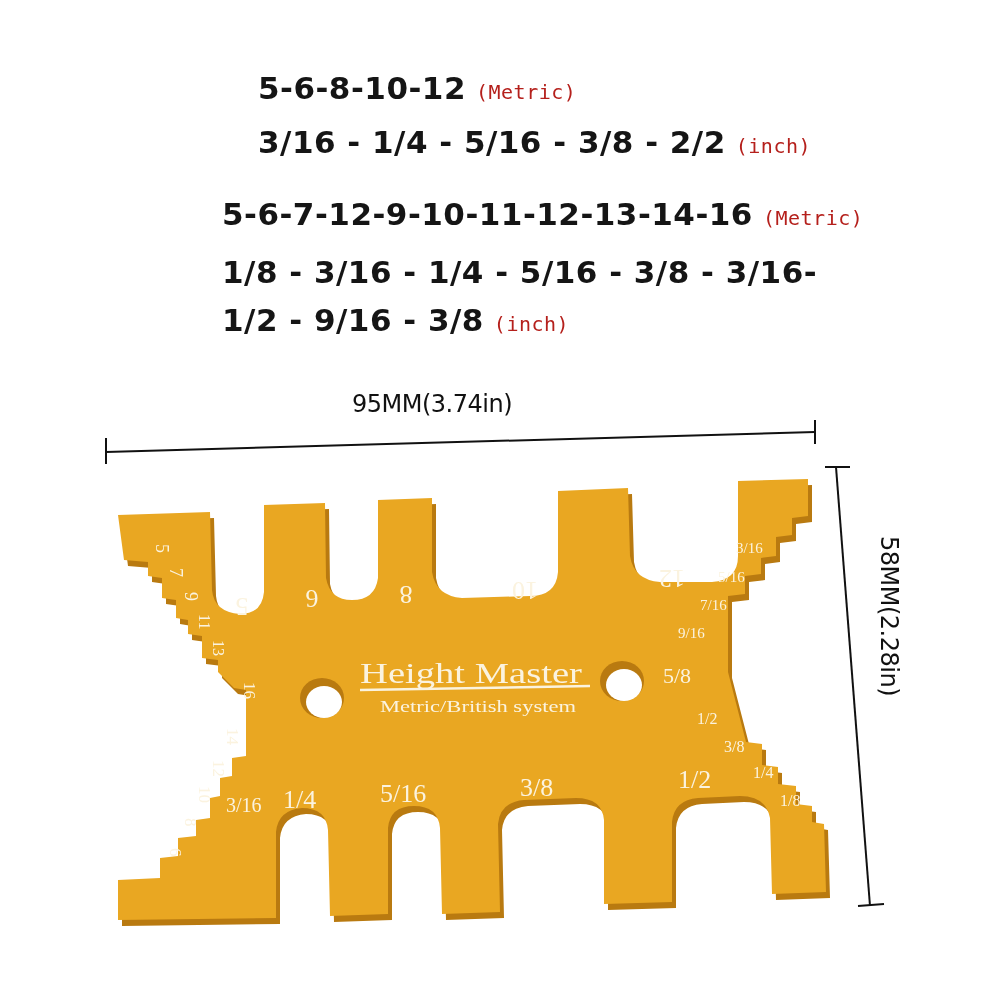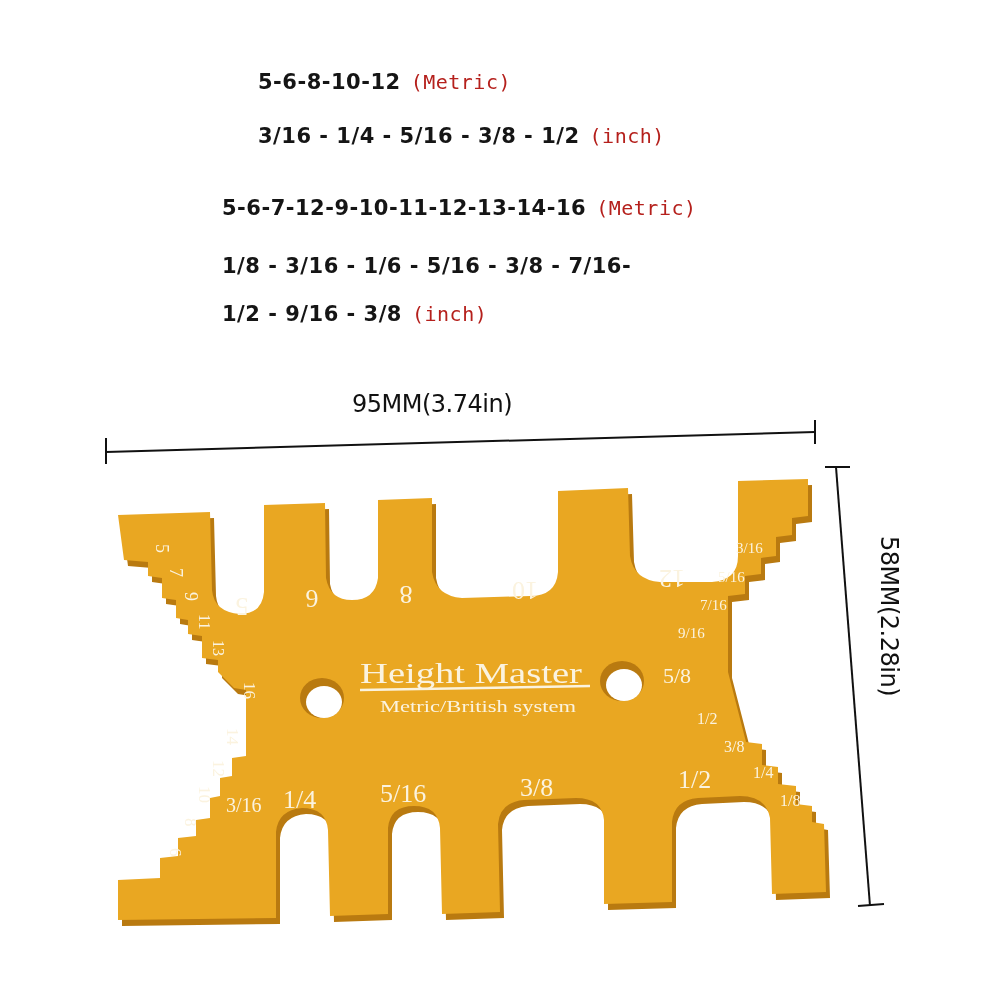--- a/index.html
+++ b/index.html
@@ -1,38 +1,38 @@
 <!DOCTYPE html>
 <html><head>
   <meta charset="utf-8">
   <style>
     html, body { margin: 0; padding: 0; background: #ffffff; }
     body { width: 1000px; height: 1000px; position: relative; overflow: hidden; font-family: "DejaVu Sans", sans-serif; }
     .spec-line { position: absolute; font-family: "DejaVu Sans", sans-serif; font-weight: bold; color: #151515; white-space: nowrap; letter-spacing: 0.5px; }
-    .spec-line .num { font-size: 21px; }
+    .spec-line .num { font-size: 31px; }
     .spec-line .unit { font-family: "DejaVu Sans Mono", monospace; font-weight: normal; color: #b5201c; font-size: 20px; margin-left: 10px; }
     .dim-label { position: absolute; font-family: "DejaVu Sans", sans-serif; font-size: 24px; color: #111; white-space: nowrap; letter-spacing: -0.5px; }
     #dim-height-label { transform-origin: left top; transform: rotate(90deg); }
     svg#gauge { position: absolute; left: 0; top: 0; }
     .engr { font-family: "Liberation Serif", serif; fill: #fbf3df; }
   </style>
 </head>
 <body>
 
 <div class="spec-line" style="left:258px; top:70px;">
   <span class="num">5-6-8-10-12</span><span class="unit">(Metric)</span>
 </div>
 <div class="spec-line" style="left:258px; top:124px;">
-  <span class="num">3/16 - 1/4 - 5/16 - 3/8 - 1/2</span><span class="unit">(inch)</span>
+  <span class="num">3/16 - 1/4 - 5/16 - 3/8 - 2/2</span><span class="unit">(inch)</span>
 </div>
 <div class="spec-line" style="left:222px; top:196px;">
   <span class="num">5-6-7-12-9-10-11-12-13-14-16</span><span class="unit">(Metric)</span>
 </div>
 <div class="spec-line" style="left:222px; top:254px;">
-  <span class="num">1/8 - 3/16 - 1/6 - 5/16 - 3/8 - 7/16-</span>
+  <span class="num">1/8 - 3/16 - 1/4 - 5/16 - 3/8 - 3/16-</span>
 </div>
 <div class="spec-line" style="left:222px; top:302px;">
   <span class="num">1/2 - 9/16 - 3/8</span><span class="unit">(inch)</span>
 </div>
 
 <div class="dim-label" id="dim-width-label" style="left:352px; top:390px;">95MM(3.74in)</div>
 <div class="dim-label" id="dim-height-label" style="left:903px; top:536px;">58MM(2.28in)</div>
 
 <svg id="gauge" width="1000" height="1000" viewBox="0 0 1000 1000">
 

